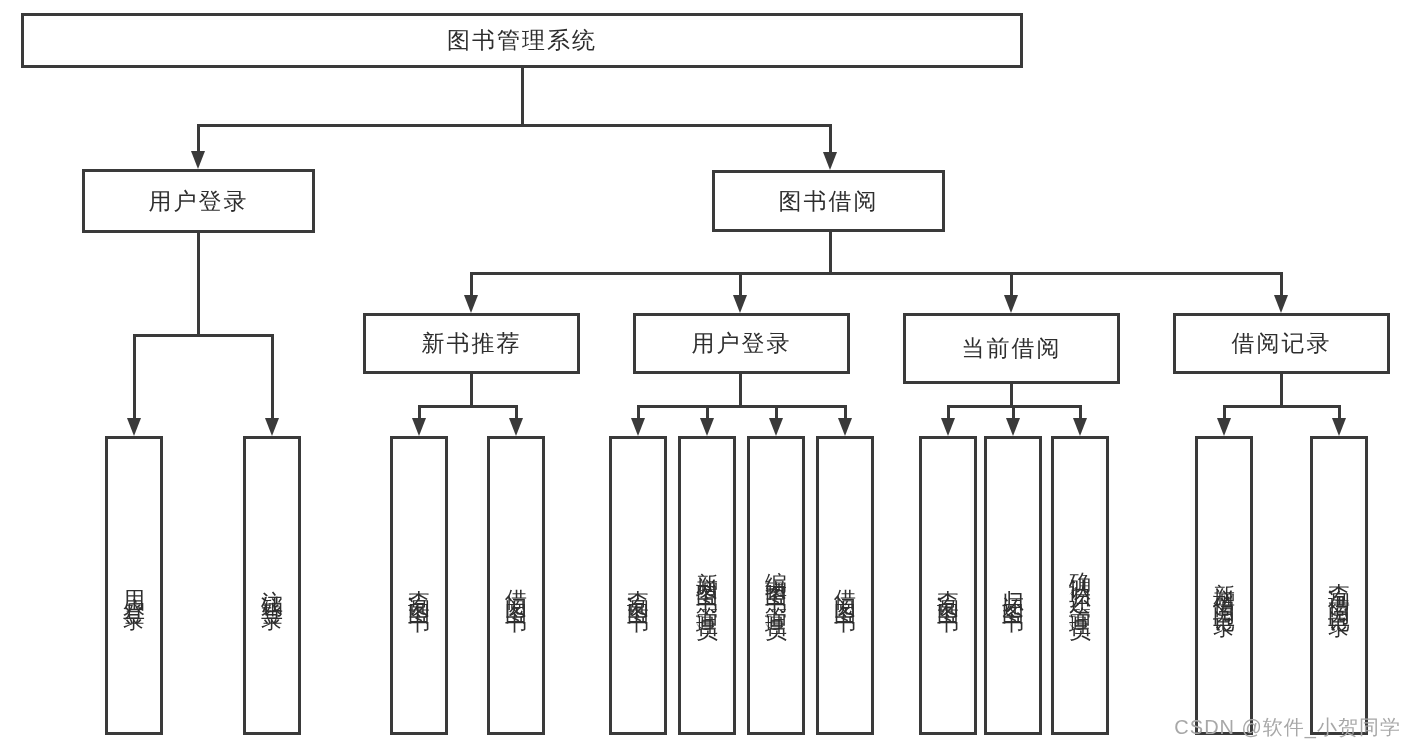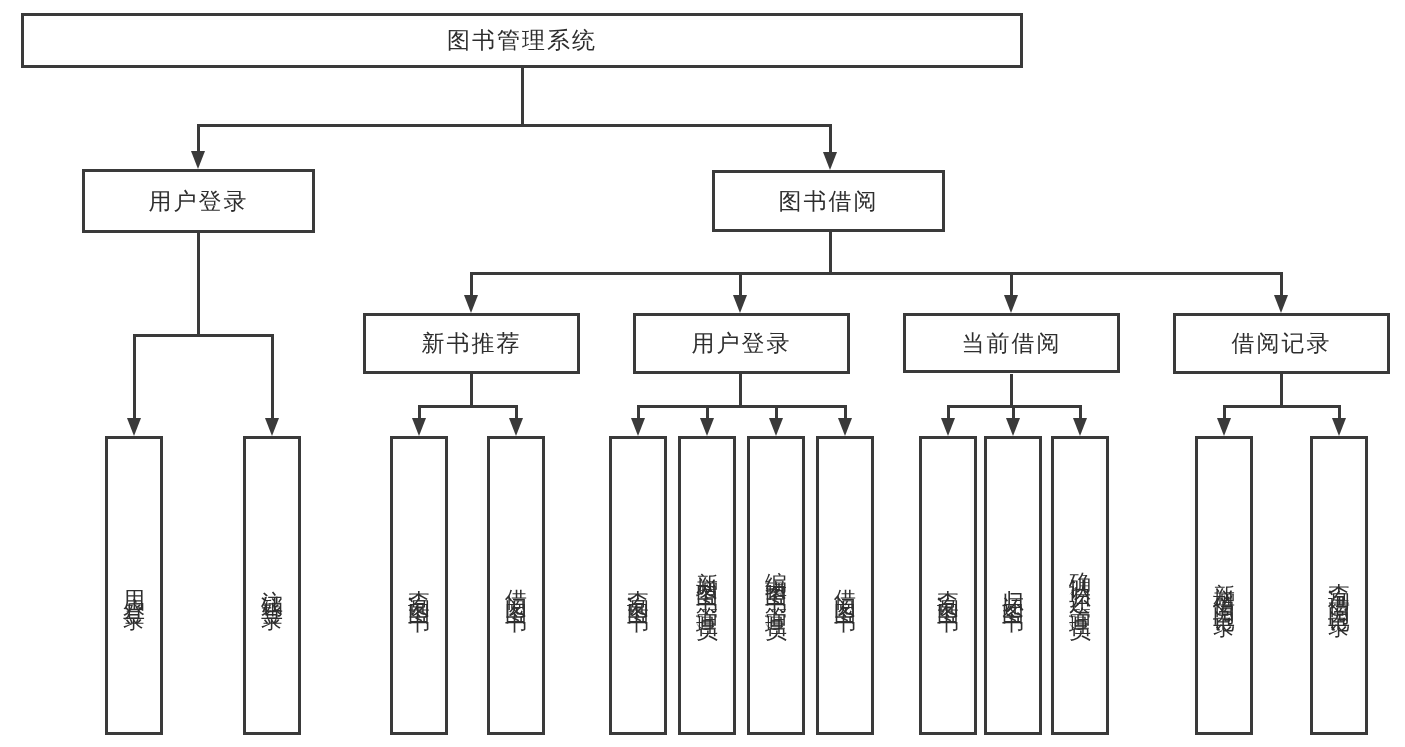--- a/index.html
+++ b/index.html
@@ -125,21 +125,21 @@
   <div class="vl" style="left:1338px;top:405px;height:16px;"></div>
   <div class="ar" style="left:1332px;top:418px;"></div>
 
   <div class="node" style="left:21px;top:13px;width:1002px;height:55px;">图书管理系统</div>
 
   <div class="node" style="left:82px;top:169px;width:233px;height:64px;">用户登录</div>
   <div class="node" style="left:712px;top:170px;width:233px;height:62px;">图书借阅</div>
 
   <div class="node" style="left:363px;top:313px;width:217px;height:61px;">新书推荐</div>
   <div class="node" style="left:633px;top:313px;width:217px;height:61px;">用户登录</div>
-  <div class="node" style="left:903px;top:313px;width:217px;height:60px;">当前借阅</div>
+  <div class="node" style="left:903px;top:313px;width:217px;height:71px;">当前借阅</div>
   <div class="node" style="left:1173px;top:313px;width:217px;height:61px;text-align:right;">借阅记录</div>
 
   <div class="node" style="left:105px;top:436px;width:58px;height:299px;">
     <span class="vtxt">用户登录</span>
   </div>
   <div class="node" style="left:243px;top:436px;width:58px;height:299px;">
     <span class="vtxt">注销登录</span>
   </div>
 
   <div class="node" style="left:390px;top:436px;width:58px;height:299px;">
@@ -172,14 +172,15 @@
     <span class="vtxt">确认归还（管理员）</span>
   </div>
 
   <div class="node" style="left:1195px;top:436px;width:58px;height:299px;">
     <span class="vtxt">新增借阅记录</span>
   </div>
   <div class="node" style="left:1310px;top:436px;width:58px;height:299px;">
     <span class="vtxt">查询借阅记录</span>
   </div>
 
+  <div class="watermark">CSDN @软件_小贺同学</div>
 
 </div>
 
 </body></html>

